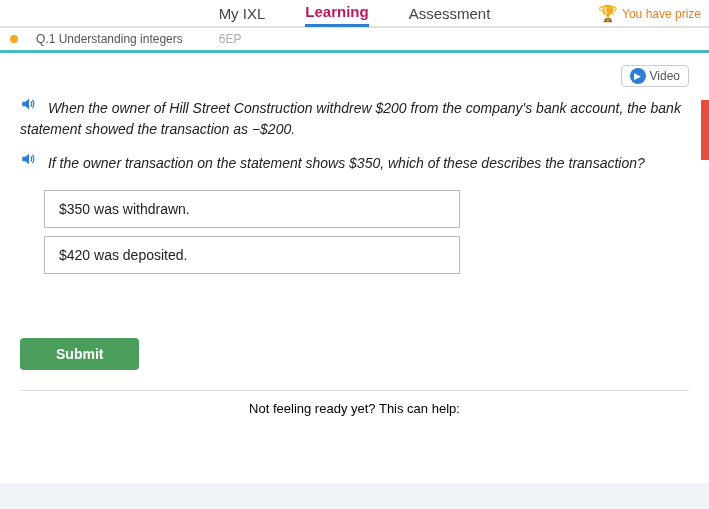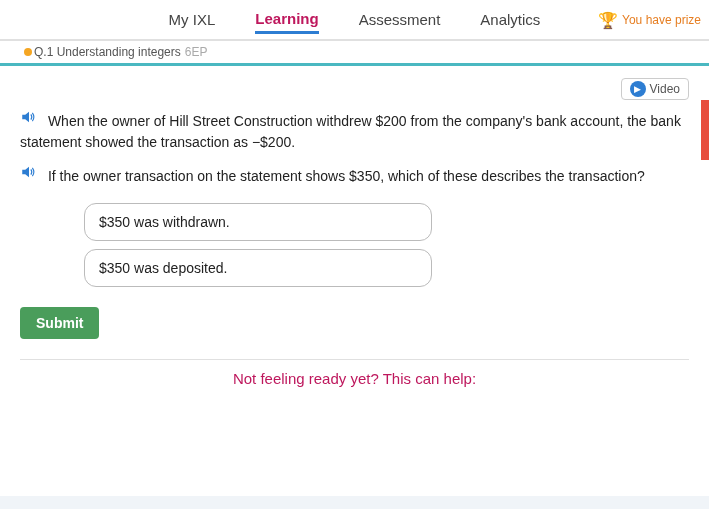--- a/index.html
+++ b/index.html
@@ -10,21 +10,21 @@
       min-height: 509px;
       overflow: hidden;
     }
 
     
     .nav-bar {
       background: #fff;
       display: flex;
       align-items: center;
       justify-content: center;
-      height: 41px;
+      height: 28px;
       border-bottom: 2px solid #e0e0e0;
       position: relative;
     }
     .nav-items {
       display: flex;
       gap: 40px;
       align-items: center;
     }
     .nav-item {
       font-size: 15px;
@@ -50,25 +50,25 @@
       color: #e67e22;
     }
     .trophy-icon {
       color: #f39c12;
       font-size: 16px;
     }
 
     
     .breadcrumb-bar {
       background: #fff;
-      padding: 4px 24px;
+      padding: 4px 10px;
       border-bottom: 3px solid #4ab8c1;
       display: flex;
       align-items: center;
-      gap: 2px;
+      gap: 18px;
       font-size: 12px;
       color: #555;
     }
     .breadcrumb-dot {
       width: 8px;
       height: 8px;
       background: #f5a623;
       border-radius: 50%;
       display: inline-block;
     }
@@ -107,20 +107,21 @@
       align-items: center;
       justify-content: center;
       color: #fff;
       font-size: 9px;
     }
 
     
     .question-block {
       margin-bottom: 10px;
       line-height: 1.5;
+      font-style: italic;
     }
     .question-block p {
       font-size: 14px;
       color: #222;
       margin-bottom: 8px;
     }
     .speaker-icon {
       display: inline-flex;
       align-items: center;
       margin-right: 6px;
@@ -133,62 +134,62 @@
 
     
     .answer-choices {
       margin: 16px 0 0 24px;
       display: flex;
       flex-direction: column;
       gap: 8px;
     }
     .answer-option {
       border: 1.5px solid #bbb;
-      border-radius: 12px;
+      border-radius: 0;
       padding: 10px 14px;
       font-size: 14px;
       color: #222;
       background: #fff;
       cursor: pointer;
-      width: 348px;
+      width: 416px;
       transition: border-color 0.2s, background 0.2s;
-      margin-left: 40px;
     }
 
     
     .submit-area {
       margin-top: 20px;
     }
     .submit-btn {
       background: #4a9d5b;
       color: #fff;
       border: none;
       border-radius: 4px;
-      padding: 8px 16px;
+      padding: 8px 36px;
       font-size: 14px;
       font-weight: bold;
       cursor: pointer;
+      margin-top: 44px;
     }
 
     
     .work-it-out {
       text-align: center;
       margin-top: 20px;
       padding-top: 10px;
       border-top: 1px solid #e0e0e0;
     }
     .work-it-out-title {
       color: #2d7dd2;
       font-size: 14px;
       font-weight: bold;
       margin-bottom: 4px;
     }
     .work-it-out-sub {
-      font-size: 15px;
-      color: #be185d;
+      font-size: 13px;
+      color: #000000;
     }
 
     
     .right-accent {
       position: fixed;
       right: 0;
       top: 100px;
       width: 8px;
       height: 60px;
       background: #e74c3c;
@@ -198,21 +199,20 @@
     .clearfix::after { content: ''; display: table; clear: both; }
   </style>
 </head>
 <body>
 
 <nav class="nav-bar">
   <div class="nav-items">
     <a class="nav-item">My IXL</a>
     <a class="nav-item active">Learning</a>
     <a class="nav-item">Assessment</a>
-    <a class="nav-item">Analytics</a>
   </div>
   <div class="nav-prize">
     <span class="trophy-icon">🏆</span>
     <span>You have prize</span>
   </div>
 </nav>
 
 <div class="breadcrumb-bar">
   <span class="breadcrumb-dot"></span>
   <span>Q.1 Understanding integers</span>
@@ -251,21 +251,21 @@
           <path d="M14.5 8.5 Q17 12 14.5 15.5" stroke="#2d7dd2" stroke-width="1.5" fill="none"></path>
           <path d="M16.5 6.5 Q20.5 12 16.5 17.5" stroke="#2d7dd2" stroke-width="1.5" fill="none"></path>
         </svg>
       </span>
       <span>If the owner transaction on the statement shows $350, which of these describes the transaction?</span>
     </p>
   </div>
 
   <div class="answer-choices">
     <div class="answer-option">$350 was withdrawn.</div>
-    <div class="answer-option">$350 was deposited.</div>
+    <div class="answer-option">$420 was deposited.</div>
   </div>
 
   <div class="submit-area">
     <button class="submit-btn">Submit</button>
   </div>
 
   <div class="work-it-out">
     <div class="work-it-out-sub">Not feeling ready yet? This can help:</div>
   </div>
 

